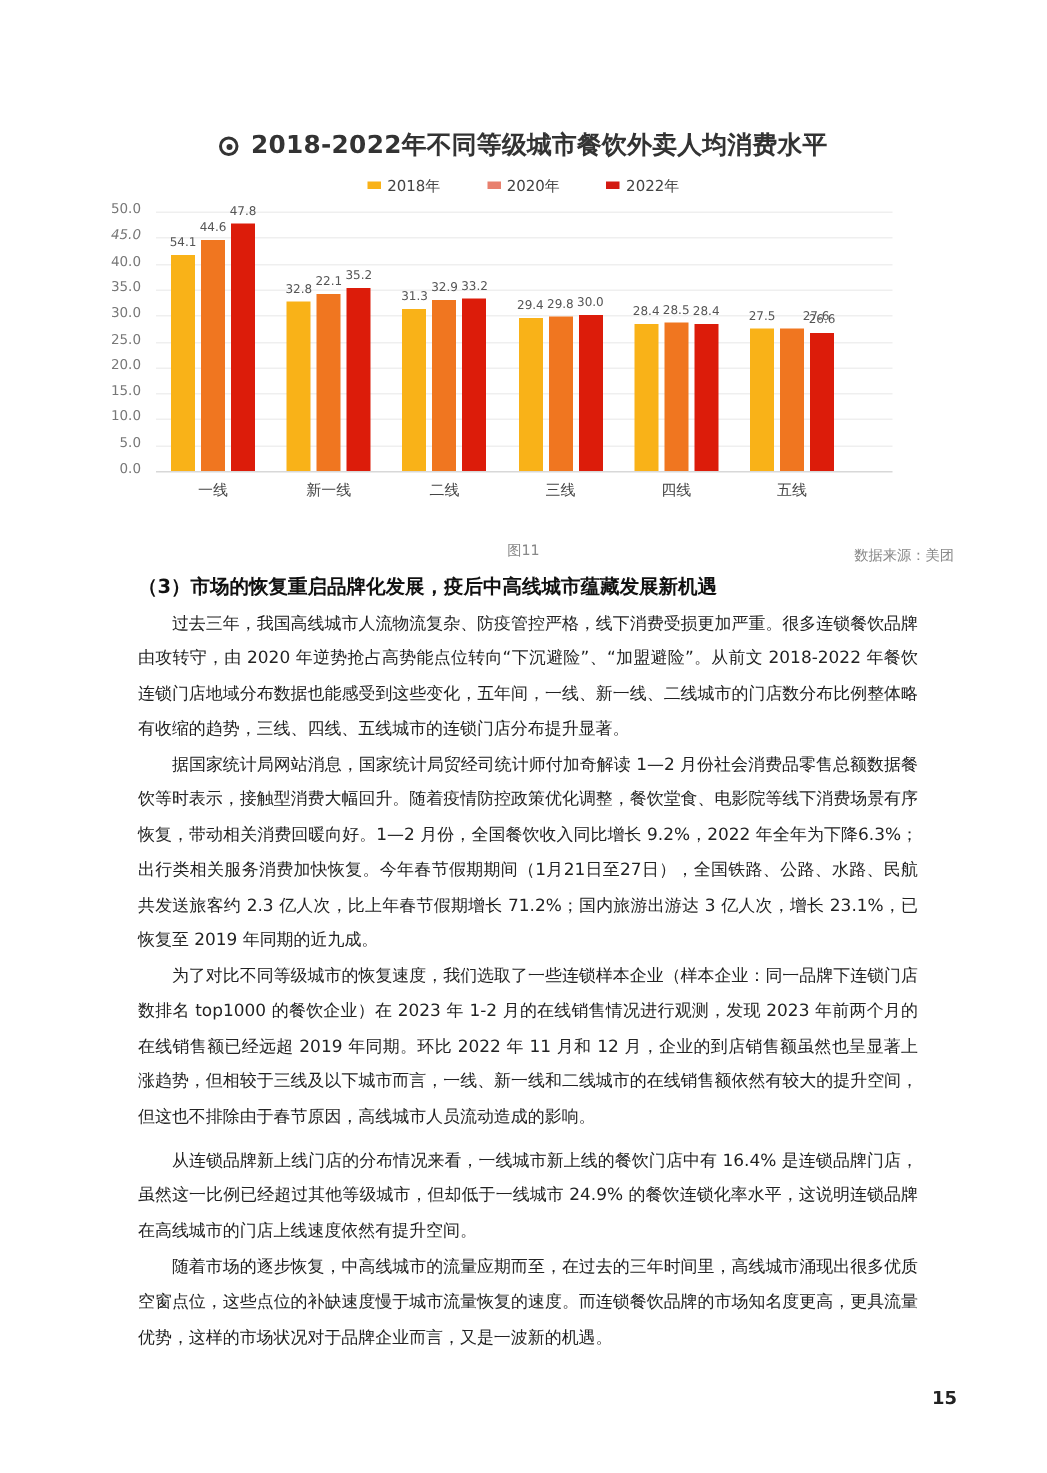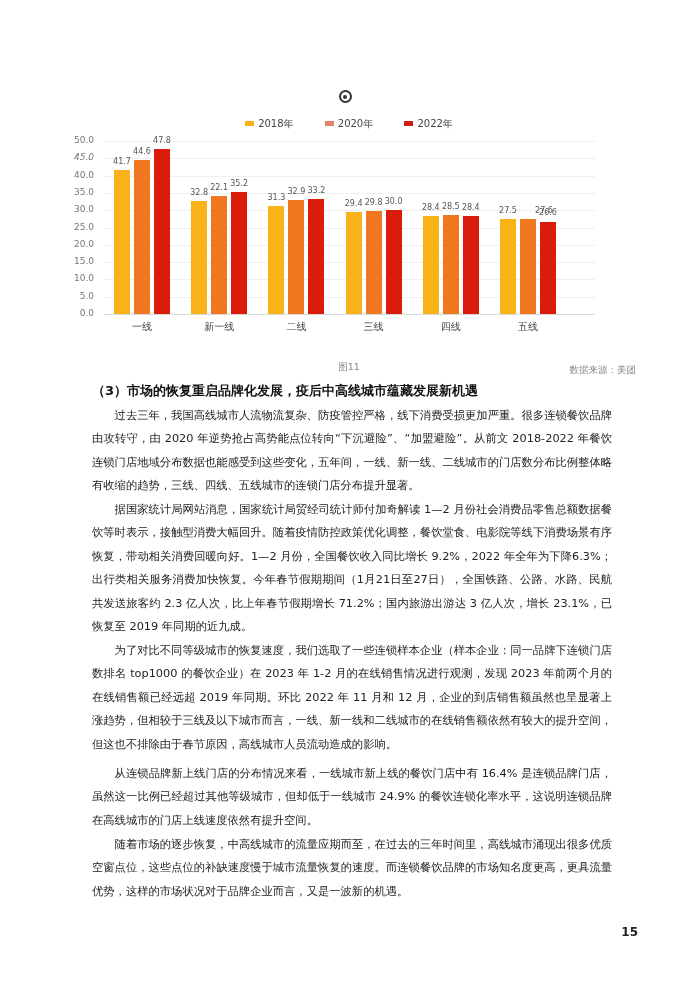--- a/index.html
+++ b/index.html
@@ -23,21 +23,21 @@
   .source { position:absolute; right:62px; top:347px; font-size:9.5px; color:#888;margin-top:17px; }
   .fig-caption { position:absolute; top:361px; left:0; width:698px; text-align:center; font-size:9.5px; color:#888; }
   .section-heading { position:absolute; left:92px; top:382px; font-size:13px; font-weight:bold; color:#111; }
   .paragraph { position:absolute; left:92px; width:520px; font-size:11.3px; line-height:23.4px; color:#222;
                text-indent:2em; text-align:justify; }
   .page-number { position:absolute; right:60px; top:925px; font-size:12px; font-weight:bold; color:#222; }
 </style>
 </head>
 <body>
 
-<div class="chart-title"><span class="title-icon"></span></div>
+<div class="chart-title"><span class="title-icon"></span><span>2018-2022年不同等级城市餐饮外卖人均消费水平</span></div>
 
 <div class="legend">
   <span class="legend-item"><span class="legend-swatch" style="background:#F9B218"></span><span>2018年</span></span>
   <span class="legend-item"><span class="legend-swatch" style="background:#E8806E"></span><span>2020年</span></span>
   <span class="legend-item"><span class="legend-swatch" style="background:#D31A12"></span><span>2022年</span></span>
 </div>
 
 <div class="plot" id="plot">
   <div class="baseline"></div>
 <div class="ytick" style="top: 308px;">0.0</div>
@@ -55,21 +55,21 @@
     <div class="ytick" style="top: 204.2px;">30.0</div>
     <div class="gridline" style="top: 192.9px;"></div>
     <div class="ytick" style="top: 186.9px;">35.0</div>
     <div class="gridline" style="top: 175.6px;"></div>
     <div class="ytick" style="top: 169.6px;">40.0</div>
     <div class="gridline" style="top: 158.3px;"></div>
     <div class="ytick" style="top: 152.3px; font-style: italic;">45.0</div>
     <div class="gridline" style="top: 141px;"></div>
     <div class="ytick" style="top: 135px;">50.0</div>
     <div class="bar" style="left: 114px; top: 169.718px; height: 144.282px; background: rgb(249, 178, 24);"></div>
-    <div class="bar-label" style="left: 107px; top: 156.718px;">41.7</div>
+    <div class="bar-label" style="left: 107px; top: 156.718px;">54.1</div>
     <div class="bar" style="left: 134px; top: 159.684px; height: 154.316px; background: rgb(240, 118, 32);"></div>
     <div class="bar-label" style="left: 127px; top: 146.684px;">44.6</div>
     <div class="bar" style="left: 154px; top: 148.612px; height: 165.388px; background: rgb(220, 28, 10);"></div>
     <div class="bar-label" style="left: 147px; top: 135.612px;">47.8</div>
     <div class="xtick" style="left: 112px;">一线</div>
     <div class="bar" style="left: 191.2px; top: 200.512px; height: 113.488px; background: rgb(249, 178, 24);"></div>
     <div class="bar-label" style="left: 184.2px; top: 187.512px;">32.8</div>
     <div class="bar" style="left: 211.2px; top: 195.668px; height: 118.332px; background: rgb(240, 118, 32);"></div>
     <div class="bar-label" style="left: 204.2px; top: 182.668px;">22.1</div>
     <div class="bar" style="left: 231.2px; top: 192.208px; height: 121.792px; background: rgb(220, 28, 10);"></div>

